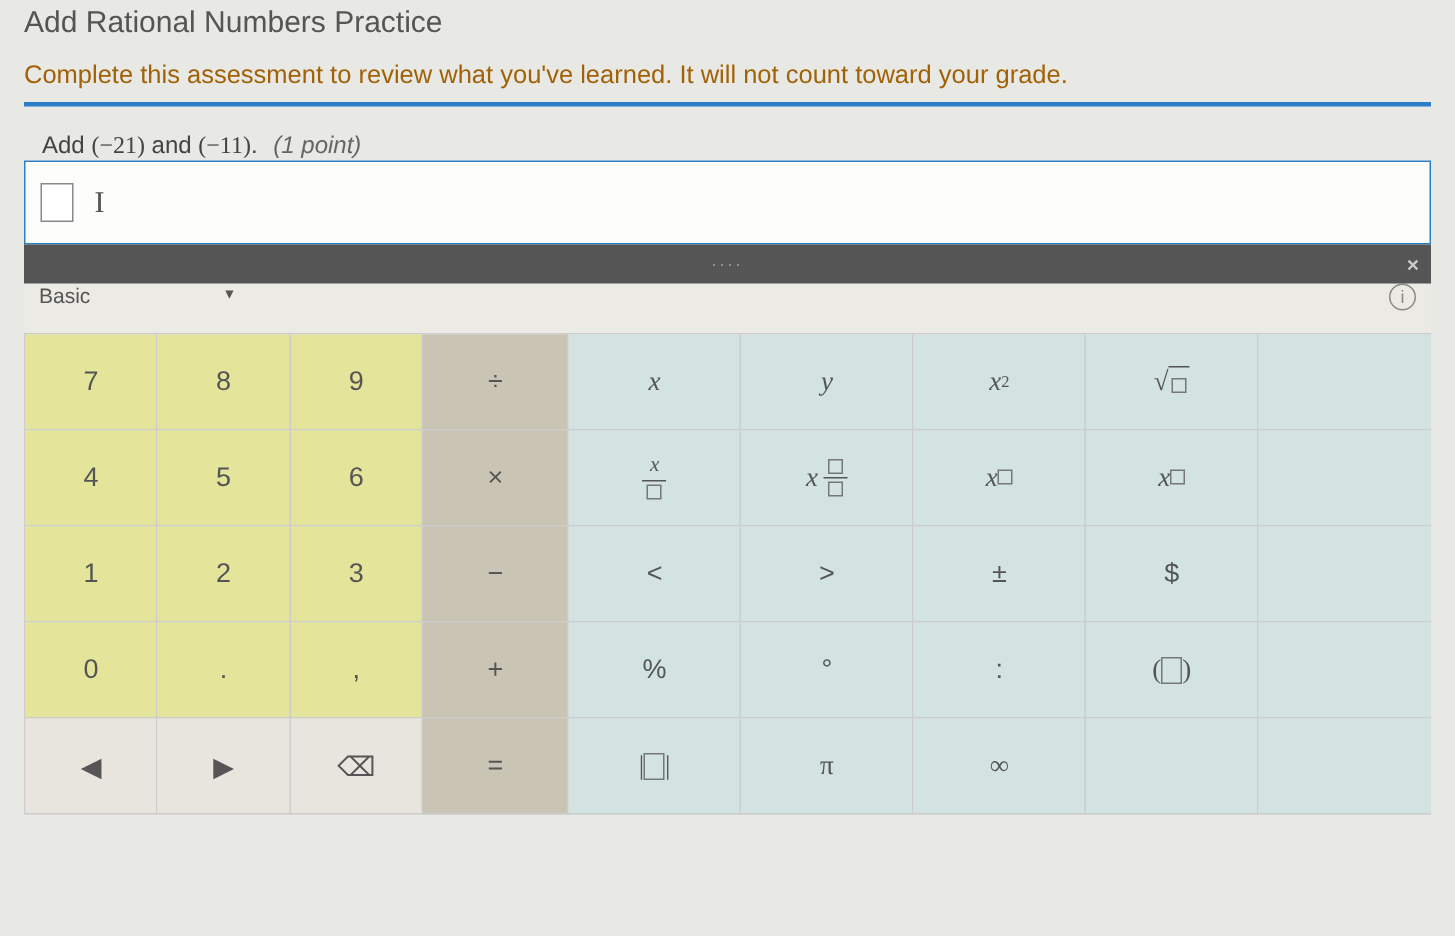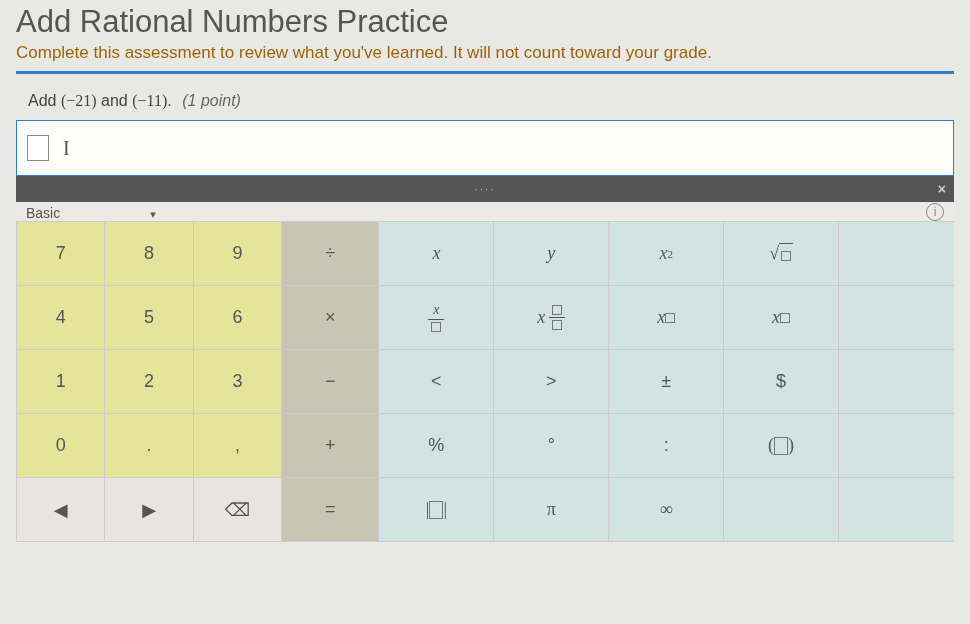--- a/index.html
+++ b/index.html
@@ -6,40 +6,39 @@
   body {
     font-family: Arial, Helvetica, sans-serif;
     background: #e8e8e4;
     width: 970px;
     height: 624px;
     overflow: hidden;
     padding: 4px 16px 0 16px;
     color: #444;
   }
   .title {
-    font-size: 31px;
+    font-size: 20px;
     font-weight: 400;
     color: #555;
-    margin-bottom: 3px;
+    margin-bottom: 13px;
   }
   .subtitle {
     font-size: 17px;
     color: #a16207;
     margin-bottom: 8px;
   }
   .blue-rule {
     height: 3px;
     background: #2a7fc7;
     margin-bottom: 18px;
   }
   .question {
     font-size: 16px;
     color: #444;
     margin-left: 12px;
-    margin-bottom: 10px;
   }
   .question .mexpr { font-family: "Times New Roman", serif; }
   .question .pts { font-style: italic; color: #666; margin-left: 6px; }
   .answer-box {
     border: 1px solid #2a7fc7;
     background: #fdfdfb;
     height: 56px;
     padding: 10px;
     display: flex;
     align-items: center;
@@ -69,22 +68,22 @@
   .blackbar .close {
     position: absolute;
     right: 8px;
     color: #ccc;
     font-size: 14px;
     font-weight: bold;
     cursor: pointer;
   }
   .palette-header {
     display: flex;
-    align-items: flex-end;
-    height: 20px;
+    align-items: flex-start;
+    height: 34px;
     padding: 0 10px;
     border-bottom: 1px solid #ccc;
     background: #eceae4;
   }
   .palette-header .mode {
     font-size: 14px;
     color: #555;
   }
   .palette-header .caret {
     margin-left: 90px;

